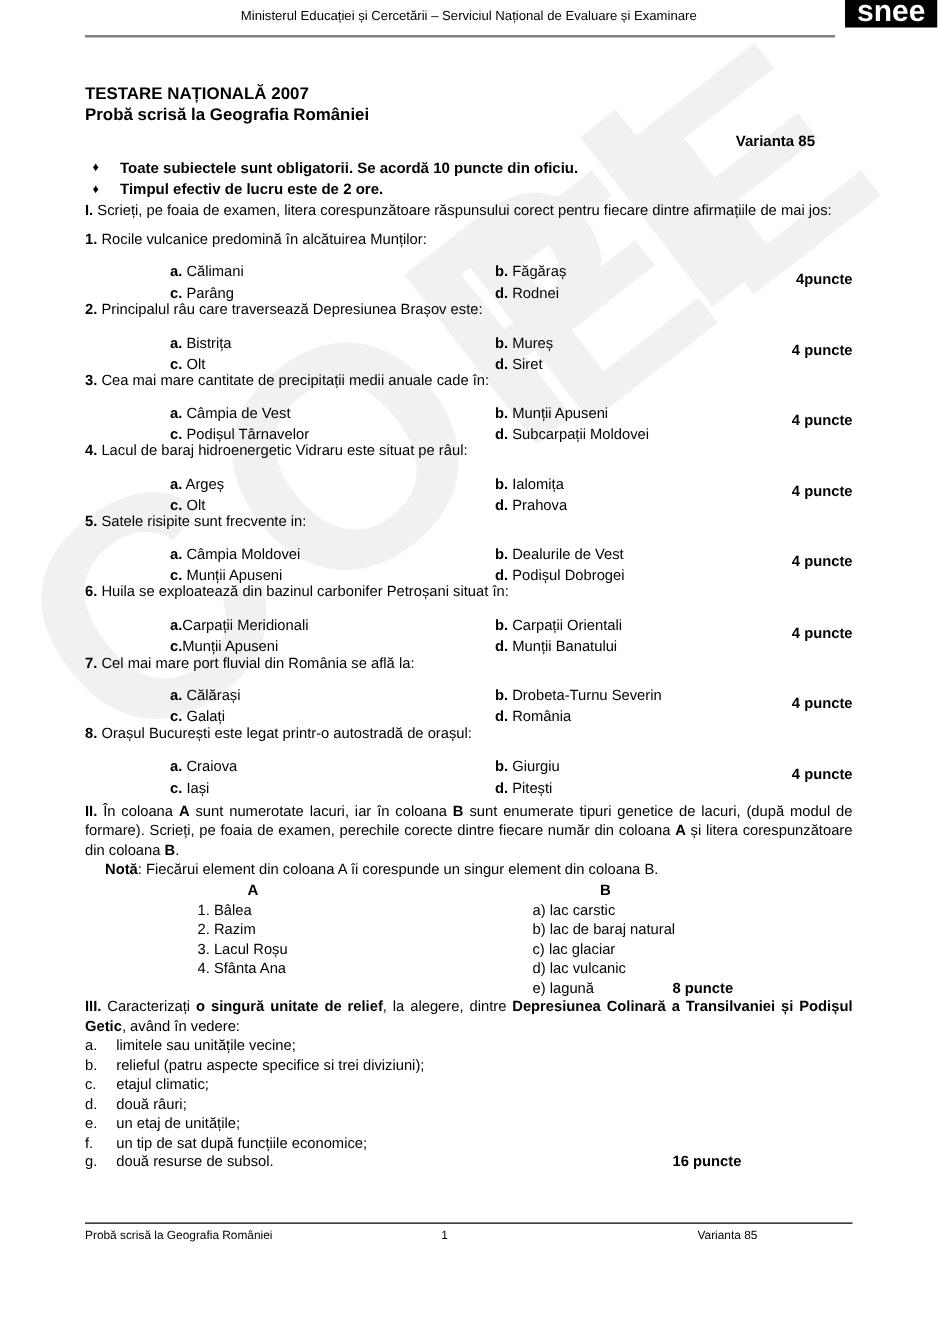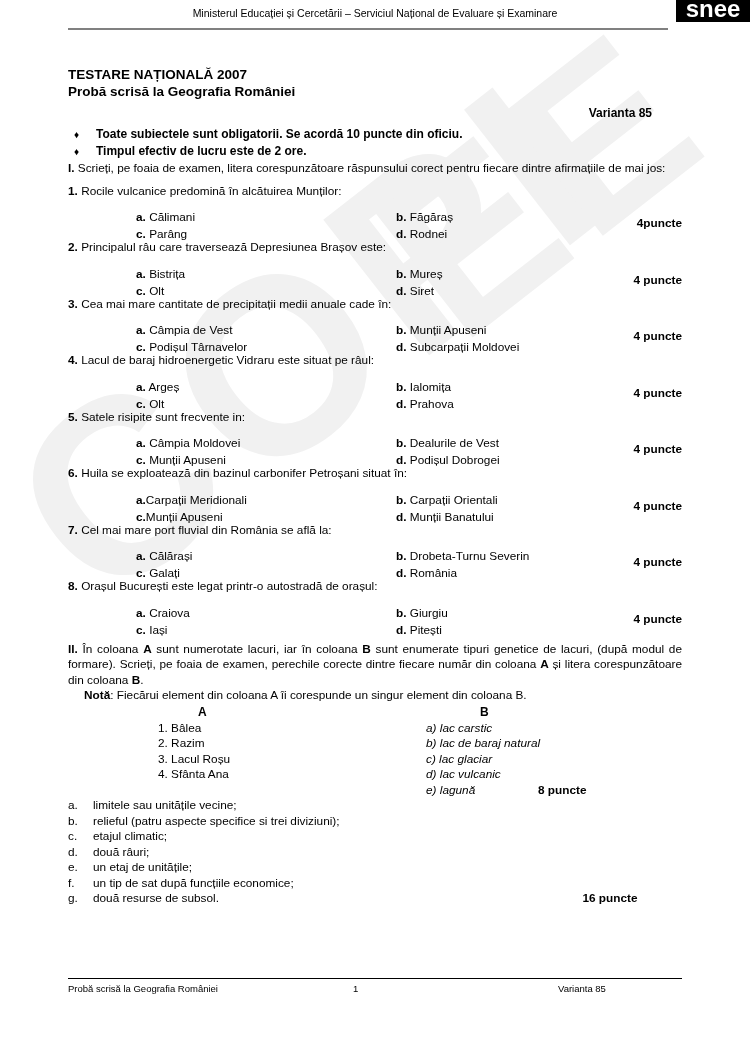--- a/index.html
+++ b/index.html
@@ -160,21 +160,21 @@
     font-size: 12px;
     font-weight: bold;
     margin-top: 1px;
   }
   .col-head .ch-a { position: absolute; left: 130px; }
   .col-head .ch-b { position: absolute; left: 412px; }
 
   .match-grid { position: relative; }
   .match-row { position: relative; height: 15.5px; font-size: 11.8px; }
   .match-a { position: absolute; left: 90px; }
-  .match-b { position: absolute; left: 358px; font-style: italic; }
+  .match-b { position: absolute; left: 358px; }
   .match-points {
     position: absolute; left: 470px; width: 144px;
     font-weight: bold;
   }
 
   
   .sec3 { margin-top: 0px; }
   .sec3-par {
     font-size: 11.8px;
     line-height: 15.5px;
@@ -183,21 +183,21 @@
   .sec3-par b { font-weight: bold; }
   .sub-row {
     position: relative;
     height: 15.5px;
     font-size: 11.8px;
   }
   .sub-letter { position: absolute; left: 0; width: 20px; }
   .sub-text { position: absolute; left: 25px; }
   .sub-points {
     position: absolute; left: 470px; width: 144px;
-    text-align: center; font-weight: bold;
+    text-align: left; font-weight: bold;
   }
 
   
   .footer-wrap {
     position: absolute;
     left: 68px; right: 68px;
     top: 978px;
   }
   .footer-rule {
     height: 1px;
@@ -408,20 +408,24 @@
           <span class="match-b">d) lac vulcanic</span>
         </div>
         <div class="match-row">
           <span class="match-b">e) lagună</span>
           <span class="match-points">8 puncte</span>
         </div>
       </div>
   </div>
 
   <div class="sec3">
+    <div class="sec3-par">
+      <b>III.</b>
+      <span>Caracterizați </span><b>o singură unitate de relief</b><span>, la alegere, dintre </span><b>Depresiunea Colinară a Transilvaniei și Podișul Getic</b><span>, având în vedere:</span>
+    </div>
     <div id="sub-host">
         <div class="sub-row">
           <span class="sub-letter">a.</span>
           <span class="sub-text">limitele sau unitățile vecine;</span>
         </div>
         <div class="sub-row">
           <span class="sub-letter">b.</span>
           <span class="sub-text">relieful (patru aspecte specifice si trei diviziuni);</span>
         </div>
         <div class="sub-row">

